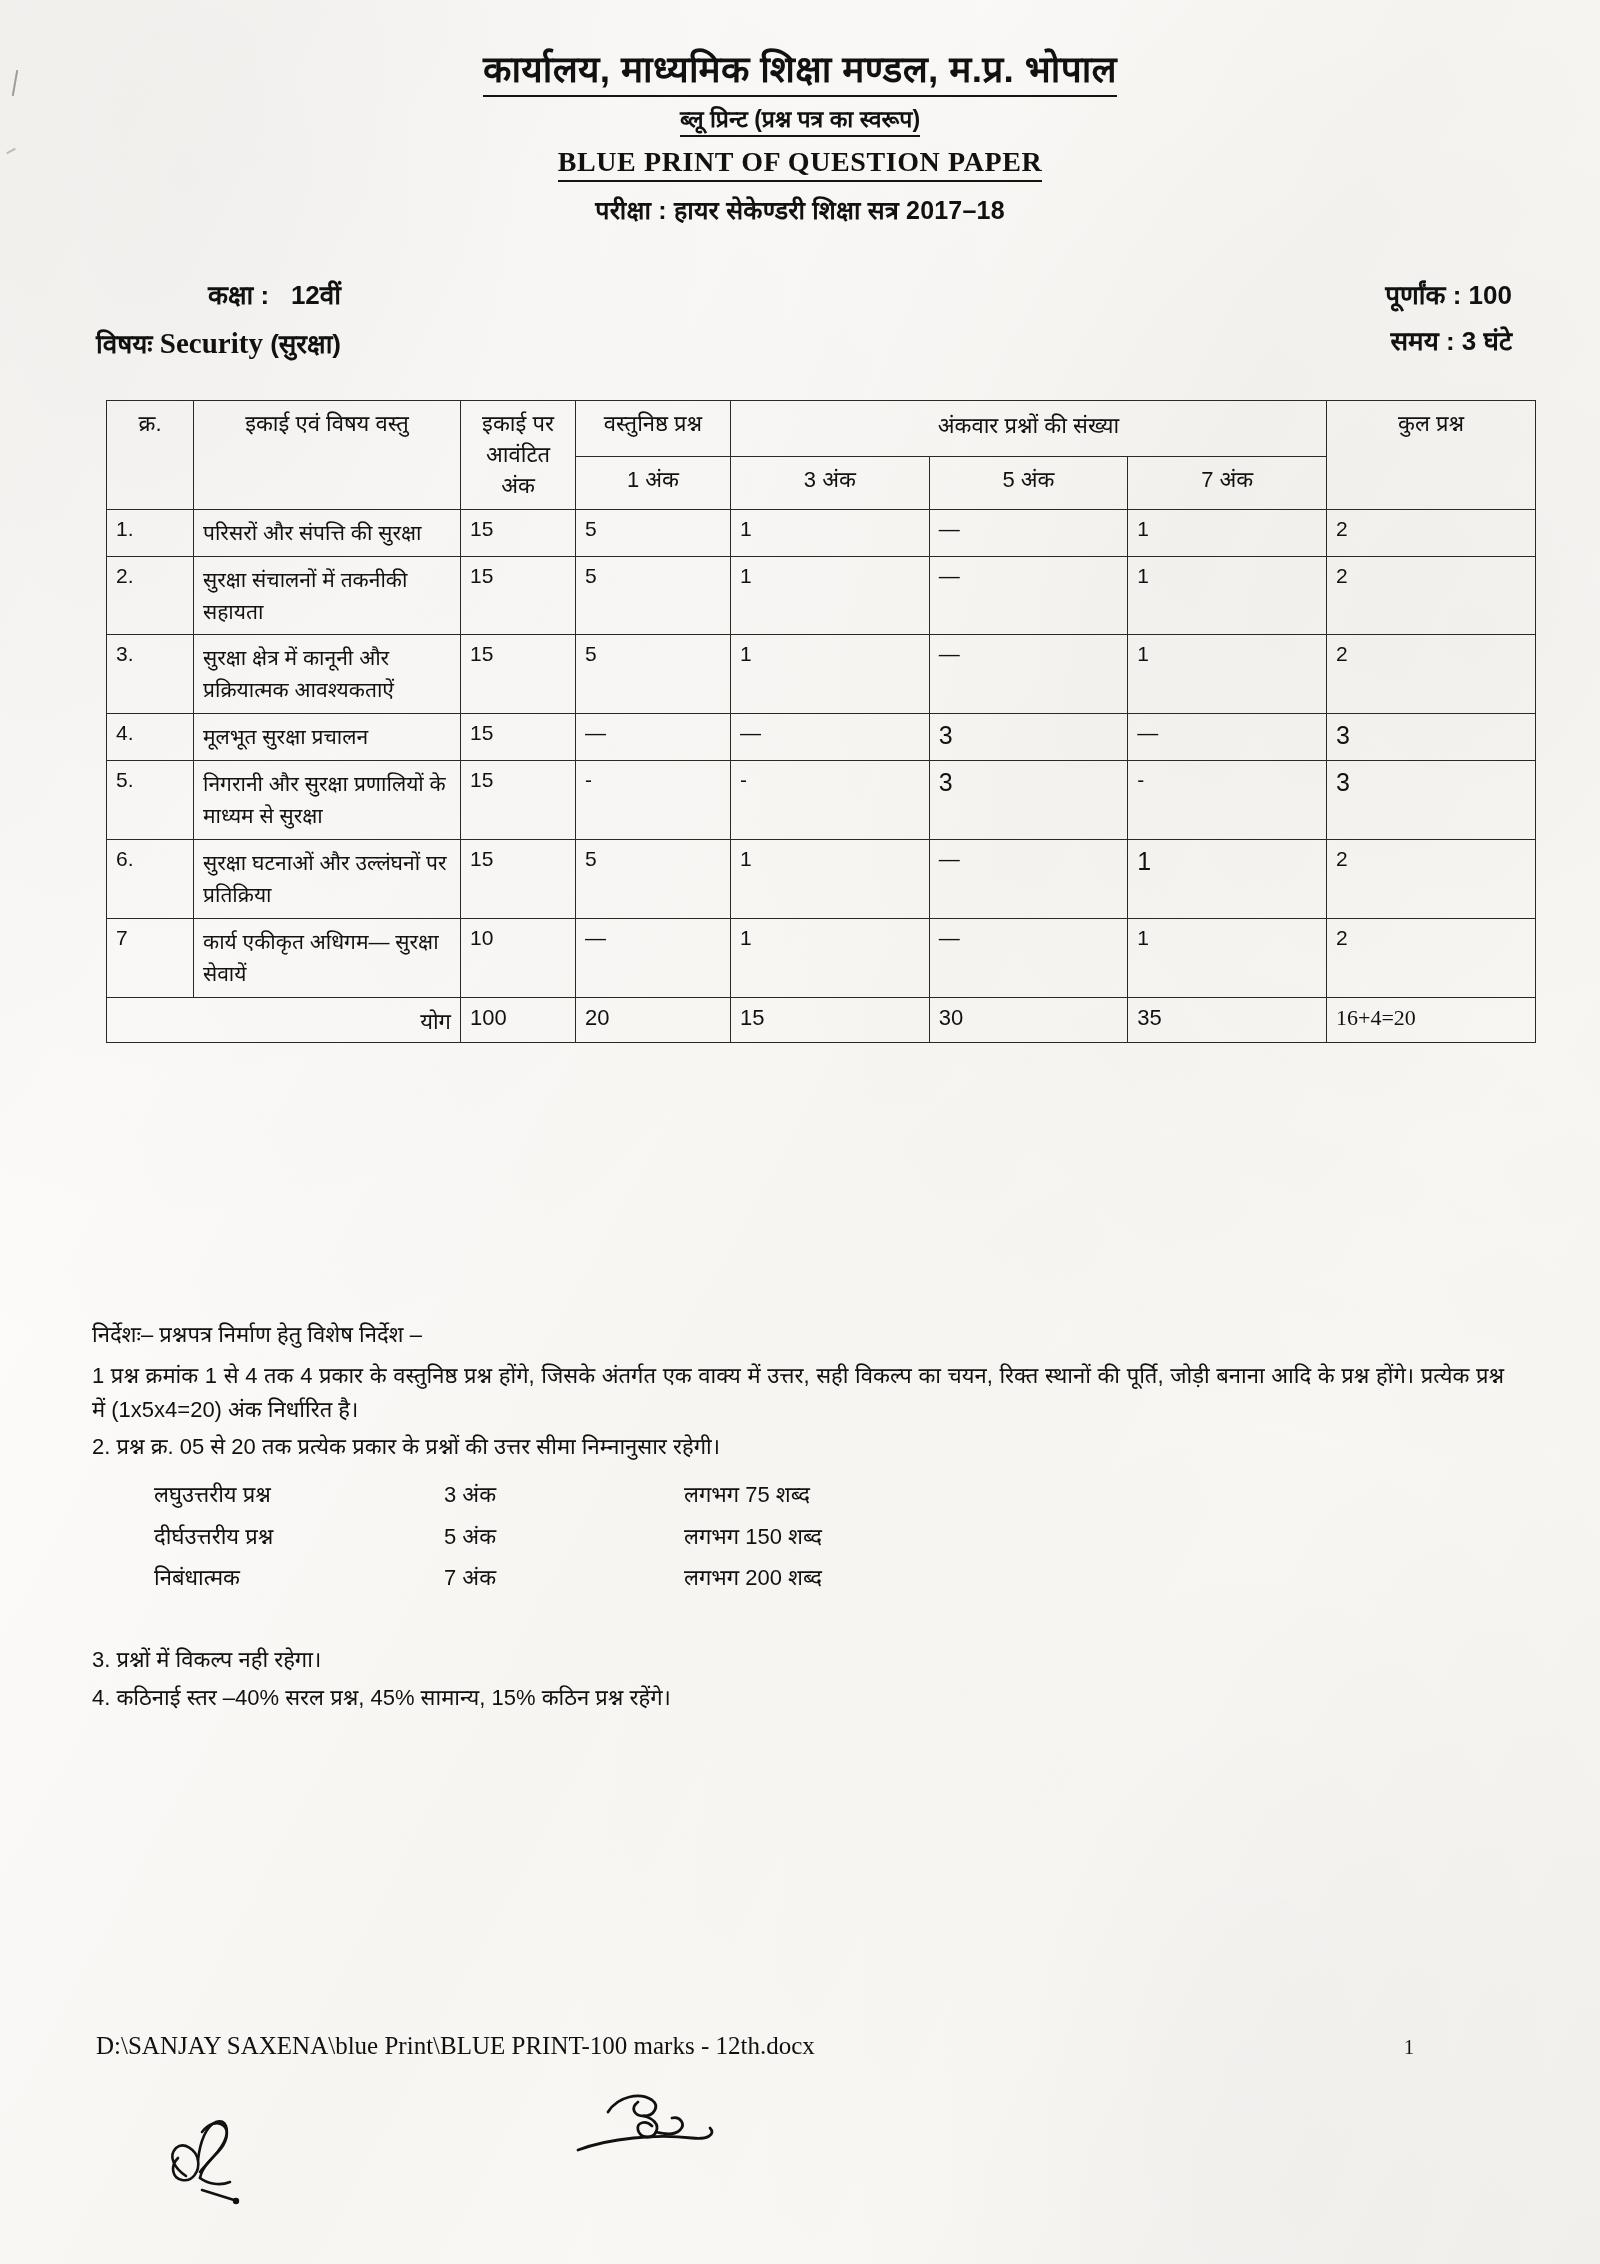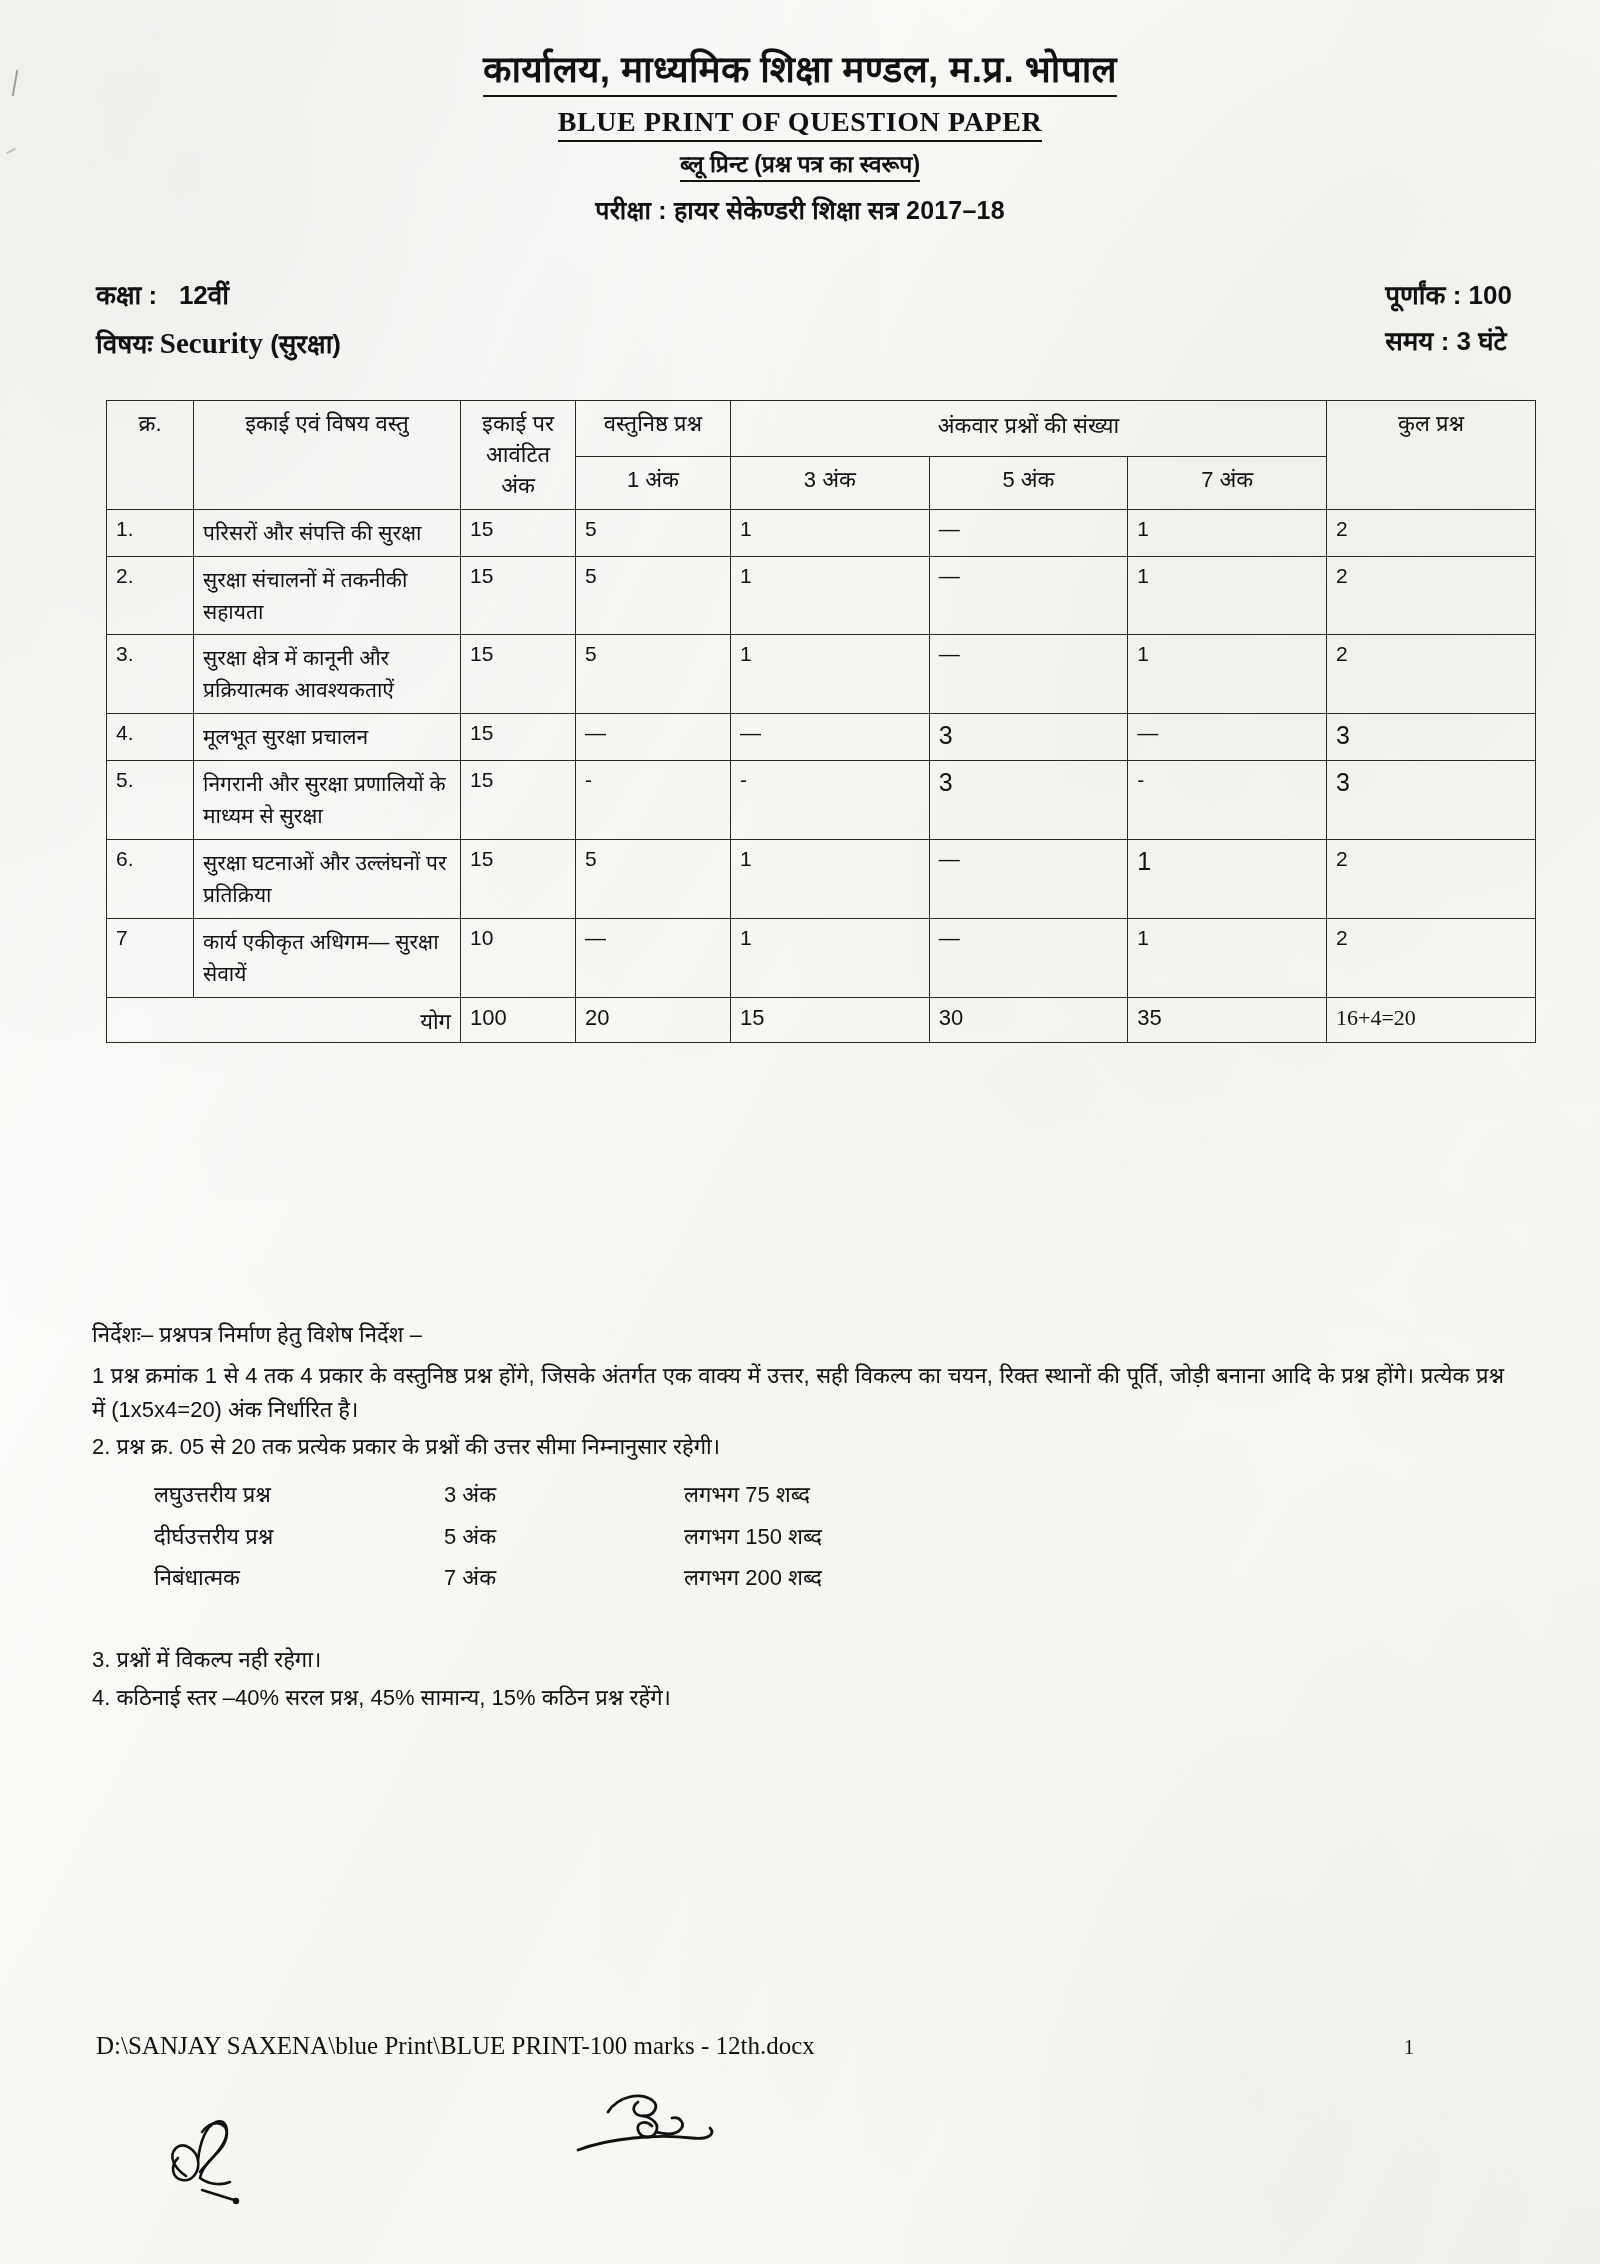--- a/index.html
+++ b/index.html
@@ -111,20 +111,21 @@
     display: flex;
     justify-content: space-between;
     align-items: flex-start;
   }
   .meta-col { line-height: 1.78; }
   .meta-col.right { text-align: left; }
   .meta-line {
     font-size: 26px;
     font-weight: 700;
     white-space: nowrap;
+    text-align: right;
   }
   .meta-line .serif-em {
     font-family: "Liberation Serif", "DejaVu Serif", serif;
     font-size: 29px;
     font-weight: 700;
   }
   .meta-line.subject { font-size: 26px; }
 
   
   .bp-table-wrap {
@@ -253,22 +254,22 @@
 </head>
 <body>
 
 <div class="page">
   <div class="grain"></div>
   <div class="edge-mark"></div>
   <div class="edge-mark2"></div>
 
   <div class="masthead">
     <div class="org-title">कार्यालय, माध्यमिक शिक्षा मण्डल, म.प्र. भोपाल</div>
+    <div><span class="sub-hindi">ब्लू प्रिन्ट (प्रश्न पत्र का स्वरूप)</span></div>
     <div><span class="eng-title">BLUE PRINT OF QUESTION PAPER</span></div>
-    <div><span class="sub-hindi">ब्लू प्रिन्ट (प्रश्न पत्र का स्वरूप)</span></div>
     <div class="exam-line">परीक्षा : हायर सेकेण्डरी शिक्षा सत्र 2017–18</div>
   </div>
 
   <div class="meta">
     <div class="meta-col left">
       <div class="meta-line">
         <span>कक्षा :</span>
         &nbsp;&nbsp;<span>12वीं</span>
       </div>
       <div class="meta-line subject">

